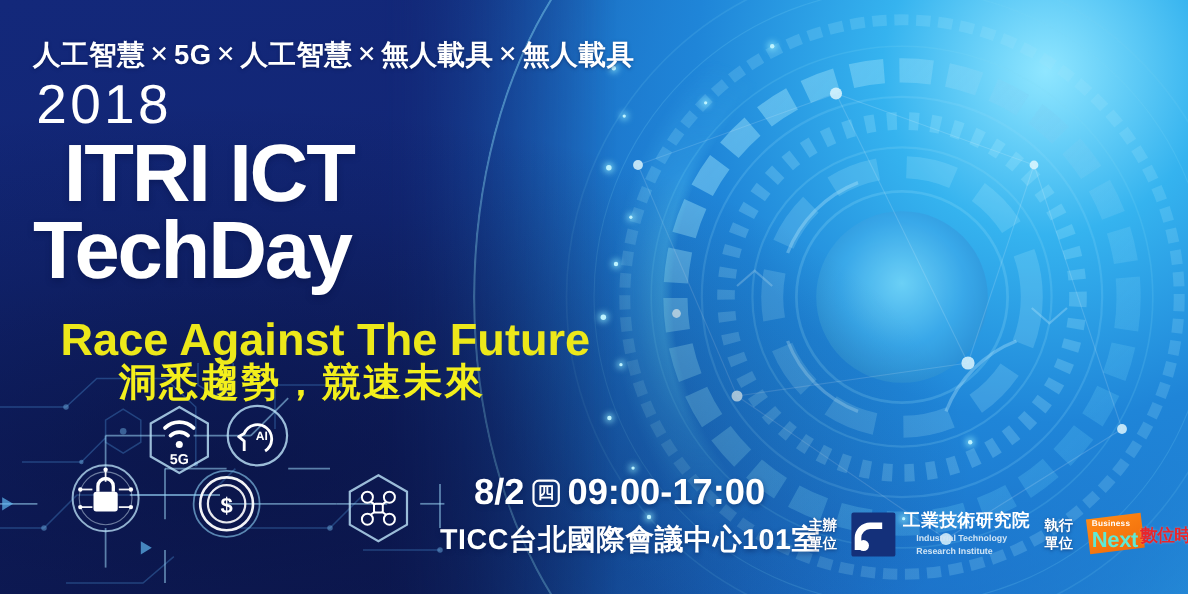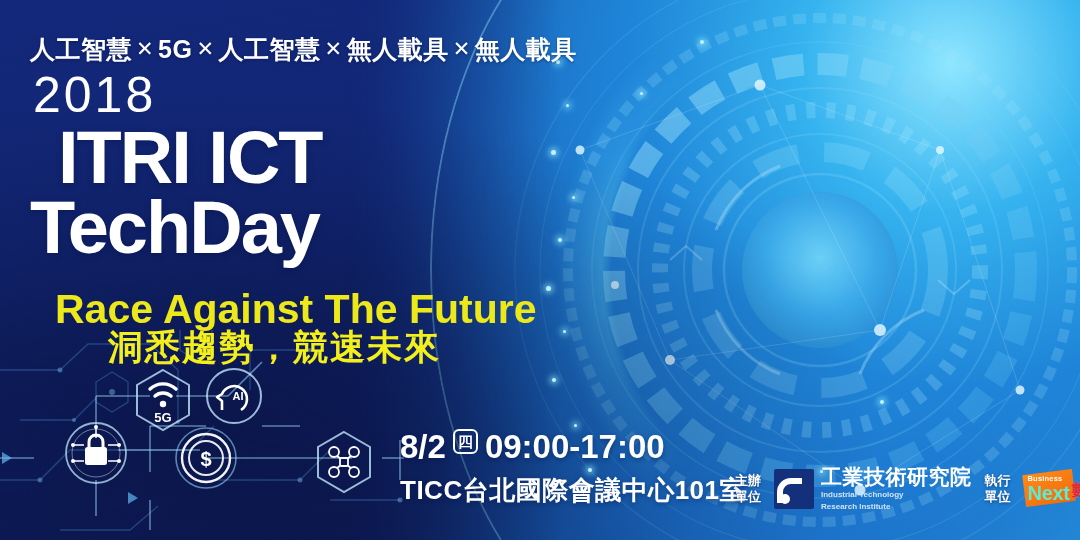--- a/index.html
+++ b/index.html
@@ -82,22 +82,23 @@
   }
   .slogan-zh{
     position:absolute;left:108px;top:324px;
     color:#f3ef1c;font-size:35px;font-weight:bold;letter-spacing:2px;
   }
 
   
   .datetime{
     position:absolute;left:400px;top:428px;
     color:#ffffff;font-size:33px;font-weight:bold;letter-spacing:0px;
-    display:flex;gap:7px;white-space:nowrap;
+    display:flex;align-items:center;gap:7px;white-space:nowrap;
     text-shadow:0 2px 5px rgba(0,20,70,.45);
+    padding-left:31px;
   }
   .daybadge{
     display:inline-flex;align-items:center;justify-content:center;
     width:25px;height:25px;border:2px solid #fff;border-radius:6px;
     font-size:15px;font-weight:bold;line-height:1;position:relative;top:1px;
   }
   .venue{
     position:absolute;left:400px;top:473px;
     color:#ffffff;font-size:26px;font-weight:bold;letter-spacing:.5px;
     white-space:nowrap;text-shadow:0 2px 5px rgba(0,20,70,.45);
@@ -110,22 +111,22 @@
   .sp-label{
     color:#ffffff;font-size:13px;font-weight:bold;line-height:1.25;
     text-align:center;white-space:nowrap;text-shadow:0 1px 3px rgba(0,20,70,.6);
   }
   .itri-logo{display:flex;align-items:center;gap:7px;}
   .itri-mark{
     width:40px;height:40px;background:#14307a;border-radius:2px;
     position:relative;overflow:hidden;flex:none;
   }
   .itri-names{line-height:1.05;}
-  .itri-zh{color:#ffffff;font-size:21px;font-weight:bold;letter-spacing:.5px;white-space:nowrap;}
-  .itri-en{color:#cfe4f5;font-size:8px;font-weight:bold;line-height:1.25;white-space:nowrap;margin-top:2px;}
+  .itri-zh{color:#ffffff;font-size:16px;font-weight:bold;letter-spacing:.5px;white-space:nowrap;}
+  .itri-en{color:#cfe4f5;font-size:8px;font-weight:bold;line-height:1.25;white-space:nowrap;margin-top:2px;margin-left:12px;}
   .bnext{
     position:relative;width:96px;height:36px;display:flex;align-items:center;
   }
   .bnext-sq{
     position:absolute;left:0;top:1px;width:50px;height:32px;
     background:linear-gradient(160deg,#ff8a16 0%,#f06a0a 100%);
     transform:rotate(-7deg);
   }
   .bnext-txt{position:relative;left:4px;line-height:1;}
   .bn-business{color:#ffffff;font-size:7.5px;font-weight:bold;letter-spacing:.2px;}

